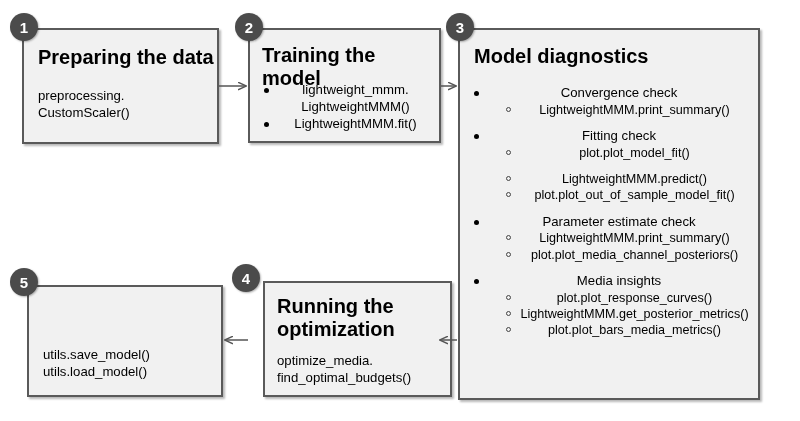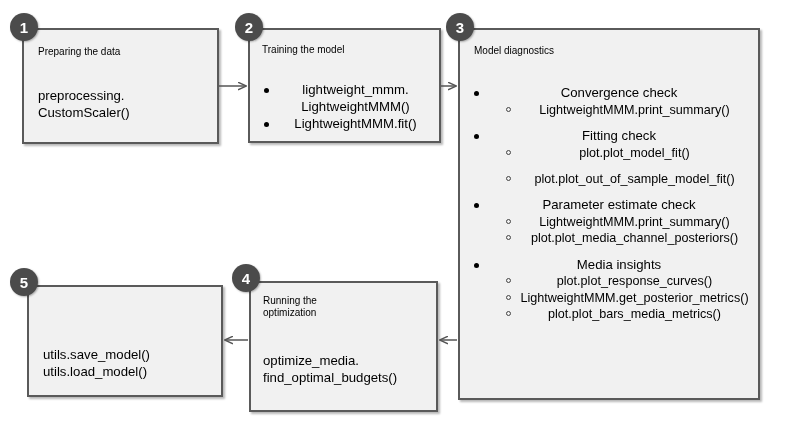--- a/index.html
+++ b/index.html
@@ -23,22 +23,22 @@
   }
   
   .step-box {
     position: absolute;
     background: #f1f1f1;
     border: 2px solid #5a5a5a;
     box-sizing: border-box;
     box-shadow: 2px 2px 2px rgba(0,0,0,0.28);
   }
   .step-title {
-    font-weight: normal;
-    font-size: 10px;
+    font-weight: bold;
+    font-size: 20px;
     line-height: 1.16;
     color: #000;
     white-space: pre-line;
   }
   .step-body {
     font-size: 13.2px;
     line-height: 1.25;
     color: #000000;
     white-space: pre-line;
   }
@@ -113,21 +113,21 @@
   #box1 .step-body  { position: absolute; left: 14px; top: 58px; }
 
   #box2 { left: 248px; top: 28px;  width: 193px; height: 115px; }
   #box2 .step-title { position: absolute; left: 12px; top: 14px; }
   #box2 .list-wrap  { position: absolute; left: 12px; top: 52px; right: 6px; }
 
   #box3 { left: 458px; top: 28px;  width: 302px; height: 372px; }
   #box3 .step-title { position: absolute; left: 14px; top: 15px; }
   #box3 .list-wrap  { position: absolute; left: 12px; top: 55px; right: 8px; }
 
-  #box4 { left: 249px; top: 281px; width: 189px; height: 131px; padding-left: 12px; }
+  #box4 { left: 263px; top: 281px; width: 189px; height: 116px; padding-left: 12px; }
   #box4 .step-title { position: absolute; left: 12px; top: 12px; }
   #box4 .step-body  { position: absolute; left: 12px; top: 70px; }
 
   #box5 { left: 27px;  top: 285px; width: 196px; height: 112px; }
   #box5 .step-title { position: absolute; left: 14px; top: 16px; }
   #box5 .step-body  { position: absolute; left: 14px; top: 60px; }
 
   #badge1 { left: 10px;  top: 13px; }
   #badge2 { left: 235px; top: 13px; }
   #badge3 { left: 446px; top: 13px; }
@@ -209,20 +209,21 @@
           <ul class="lvl2">
             <li><span class="b2">plot.plot_model_fit()</span></li>
           </ul>
         </li>
       </ul>
       <div class="group-gap"></div>
 
       <ul class="lvl1">
         <li>
           <ul class="lvl2">
+            <li><span class="b2">LightweightMMM.predict()</span></li>
             <li><span class="b2">plot.plot_out_of_sample_model_fit()</span></li>
           </ul>
         </li>
       </ul>
       <div class="group-gap"></div>
 
       <ul class="lvl1">
         <li><span class="b1">Parameter estimate check</span>
           <ul class="lvl2">
             <li><span class="b2">LightweightMMM.print_summary()</span></li>

